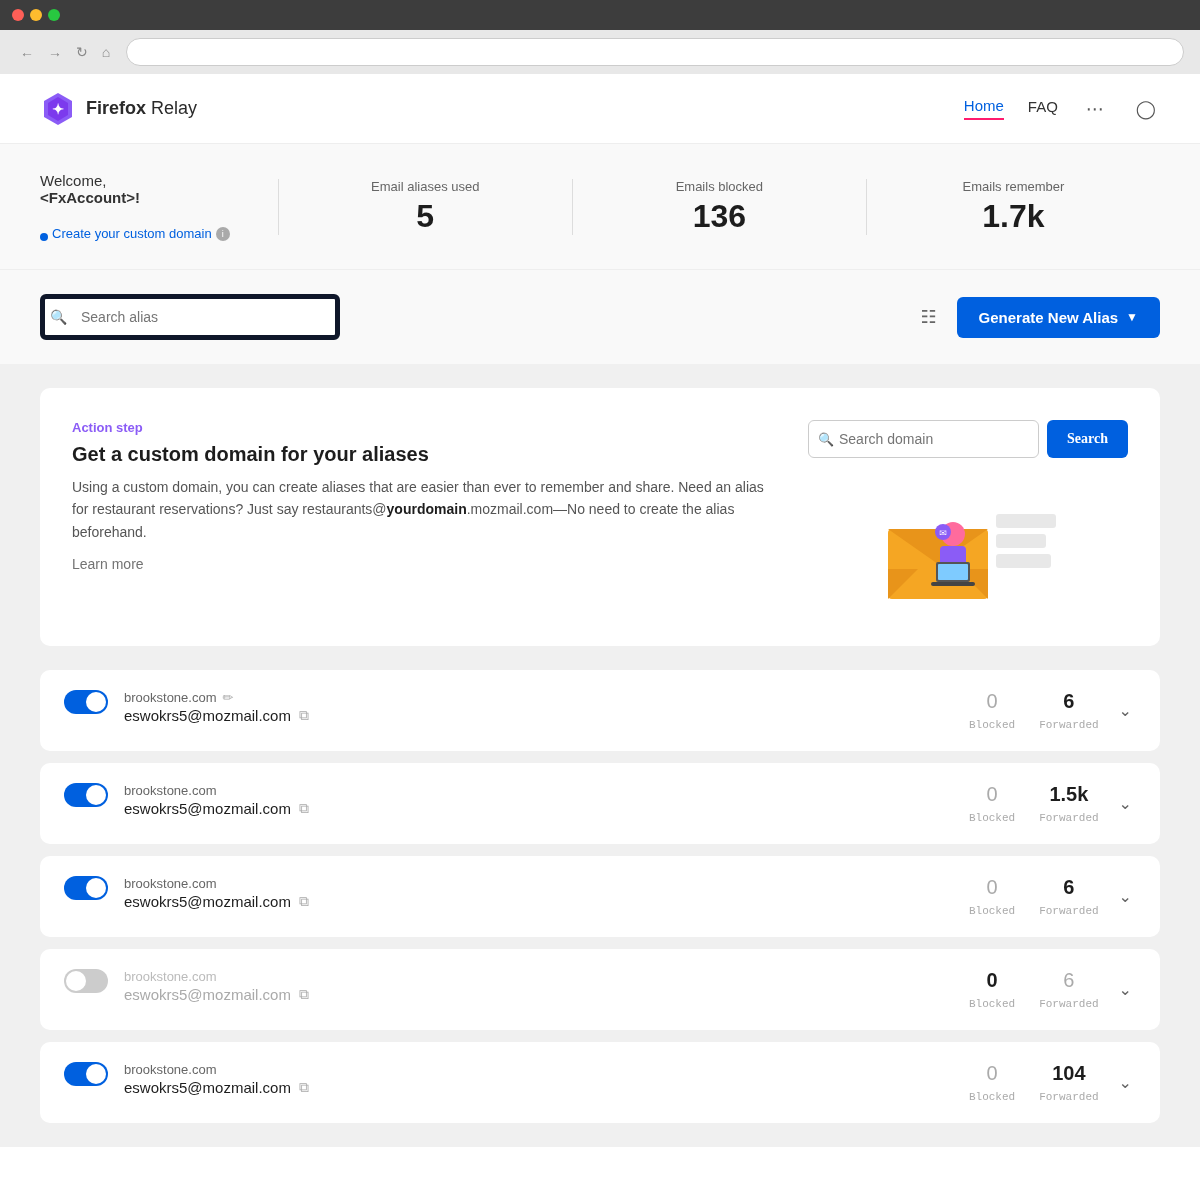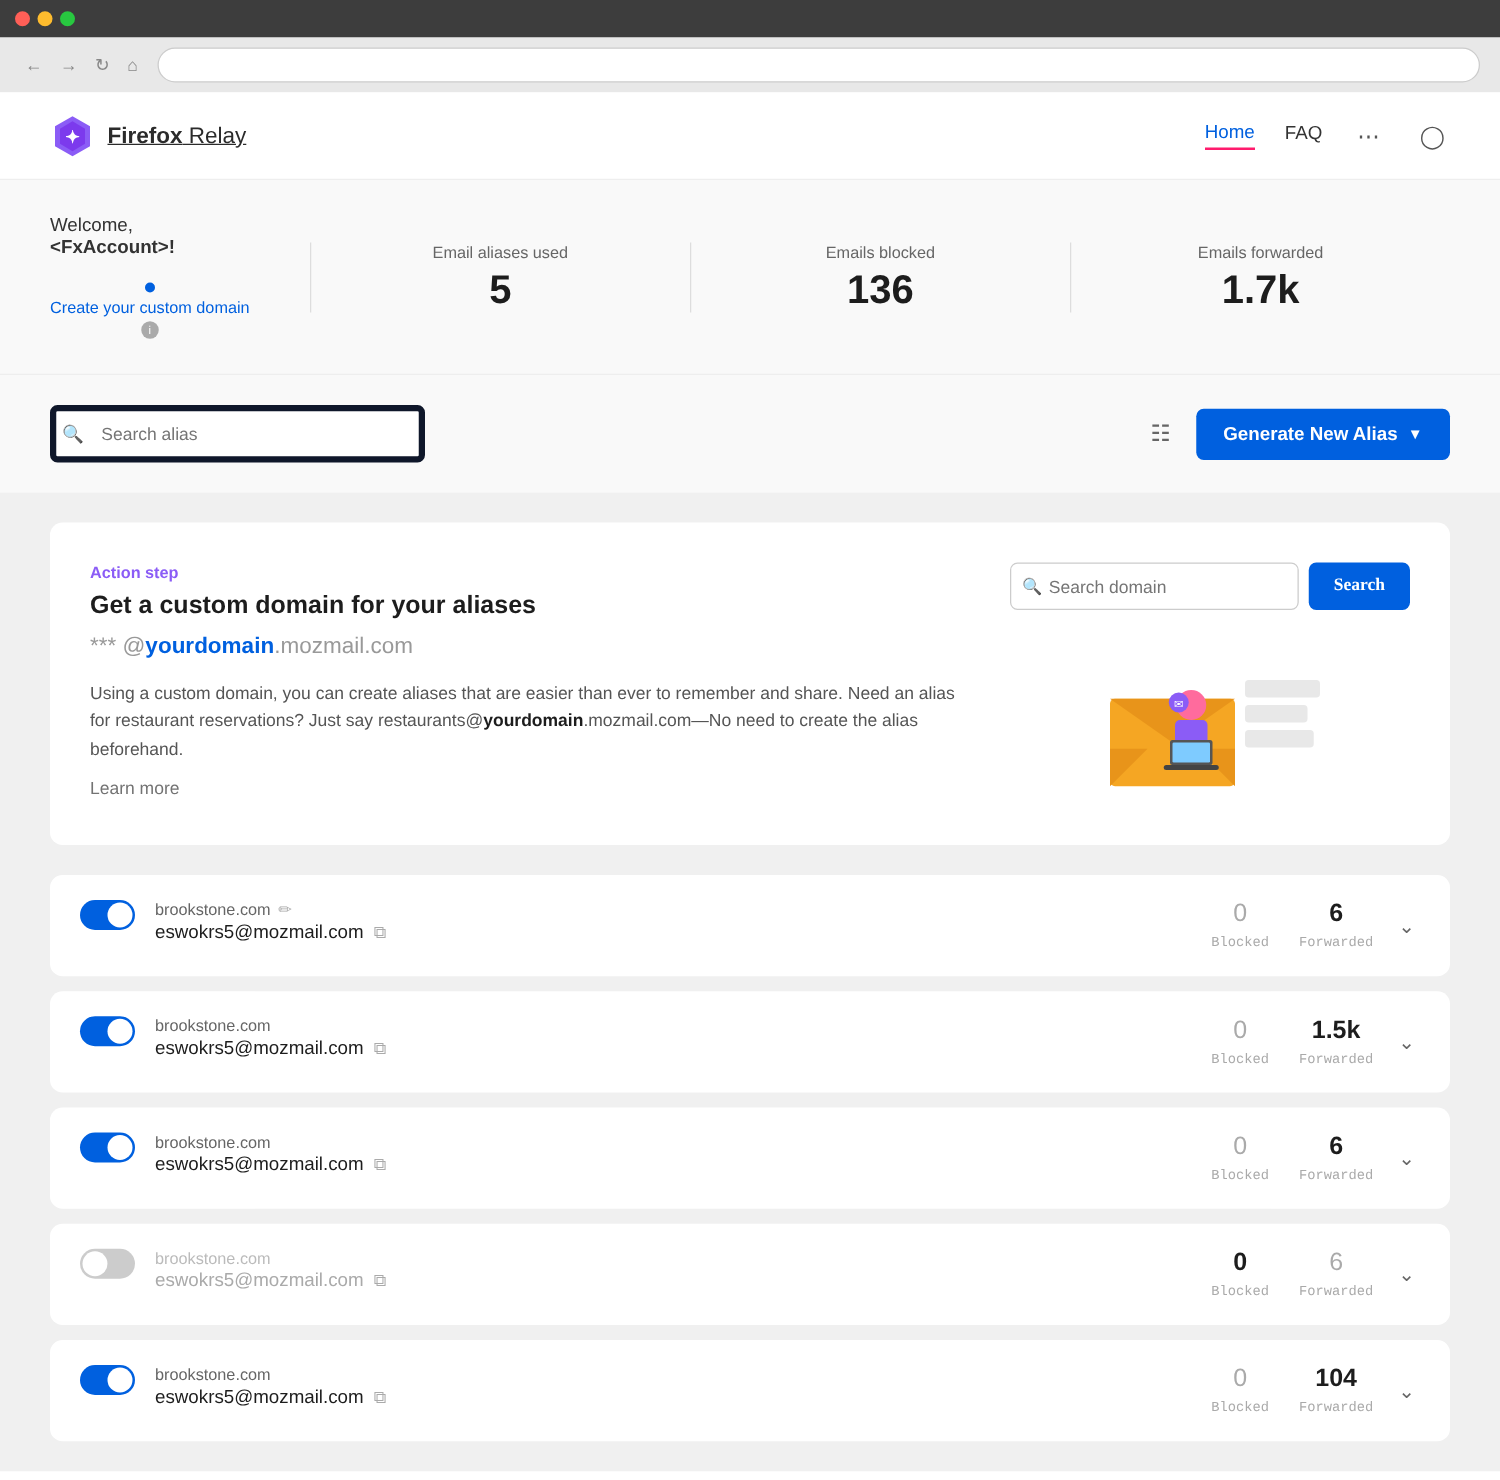--- a/index.html
+++ b/index.html
@@ -17,33 +17,33 @@
     .nav-btn { background: none; border: none; font-size: 14px; color: #888; cursor: pointer; padding: 4px; }
     .address-bar { flex: 1; height: 28px; background: white; border-radius: 14px; border: 1px solid #ccc; }
 
     
     .app { background: white; min-height: calc(1184px - 74px); }
 
     
     .app-header { background: white; padding: 0 40px; display: flex; align-items: center; justify-content: space-between; height: 70px; border-bottom: 1px solid #eee; }
     .logo { display: flex; align-items: center; gap: 10px; }
     .logo-icon { width: 36px; height: 36px; }
-    .logo-text { font-size: 18px; font-weight: 400; color: #2b2b2b; text-decoration: underline; }
+    .logo-text { font-size: 18px; font-weight: 400; color: #2b2b2b; }
     .logo-text strong { font-weight: 700; }
     .nav-right { display: flex; align-items: center; gap: 24px; }
     .nav-link { text-decoration: none; color: #333; font-size: 15px; font-weight: 500; padding-bottom: 4px; }
     .nav-link.active { color: #0060df; border-bottom: 2px solid #ff1b6d; }
     .nav-icon-btn { background: none; border: none; cursor: pointer; color: #555; font-size: 18px; padding: 4px; }
 
     
     .stats-section { background: #f9f9f9; padding: 28px 40px; display: flex; gap: 0; align-items: center; border-bottom: 1px solid #eee; }
     .welcome-block { flex: 0 0 auto; margin-right: 48px; }
     .welcome-text { font-size: 15px; color: #333; }
     .welcome-account { font-size: 15px; font-weight: 600; color: #333; }
-    .custom-domain-link { color: #0060df; font-size: 13px; text-decoration: none; display: flex; align-items: center; gap: 4px; margin-top: 20px; flex-direction: column; }
+    .custom-domain-link { color: #0060df; font-size: 13px; text-decoration: none; display: flex; align-items: flex-end; gap: 4px; margin-top: 20px; }
     .blue-dot { width: 8px; height: 8px; border-radius: 50%; background: #0060df; display: inline-block; }
     .info-icon { width: 14px; height: 14px; border-radius: 50%; background: #aaa; color: white; font-size: 9px; display: inline-flex; align-items: center; justify-content: center; cursor: pointer; }
     .stat-block { flex: 1; text-align: center; border-left: 1px solid #ddd; padding: 0 40px; }
     .stat-label { font-size: 13px; color: #666; margin-bottom: 4px; }
     .stat-value { font-size: 32px; font-weight: 700; color: #1d1d1d; }
 
     
     .search-bar { padding: 24px 40px; display: flex; align-items: center; gap: 12px; background: #f9f9f9; }
     .search-input-wrap { position: relative; flex: 0 0 300px; }
     .search-input-wrap input { width: 100%; padding: 10px 10px 10px 36px; border: 5px solid #0f172a; border-radius: 6px; font-size: 14px; background: white; outline: none; }
@@ -149,21 +149,21 @@
     </div>
     <div class="stat-block">
       <div class="stat-label">Email aliases used</div>
       <div class="stat-value">5</div>
     </div>
     <div class="stat-block">
       <div class="stat-label">Emails blocked</div>
       <div class="stat-value">136</div>
     </div>
     <div class="stat-block">
-      <div class="stat-label">Emails forwarded</div>
+      <div class="stat-label">Emails remember</div>
       <div class="stat-value">1.7k</div>
     </div>
   </div>
 
   <div class="search-bar">
     <div class="search-input-wrap">
       <span class="search-icon">🔍</span>
       <input type="text" placeholder="Search alias" style="">
     </div>
     <div class="spacer"></div>
@@ -173,23 +173,20 @@
       <span class="chevron">▼</span>
     </button>
   </div>
 
   <div class="main-content">
 
     <div class="action-card">
       <div class="action-card-left">
         <div class="action-step-label">Action step</div>
         <div class="action-card-title">Get a custom domain for your aliases</div>
-        <div class="domain-preview">
-          <span>*** @</span><span class="yourdomain" style="color:#0060df;font-weight:600;">yourdomain</span><span>.mozmail.com</span>
-        </div>
         <div class="action-card-desc">
           <span>Using a custom domain, you can create aliases that are easier than ever to remember and share. Need an alias for restaurant reservations? Just say restaurants@</span><strong>yourdomain</strong><span>.mozmail.com—No need to create the alias beforehand.</span>
         </div>
         <a href="#" class="learn-more">Learn more</a>
       </div>
       <div class="action-card-right">
         <div class="domain-search-wrap">
           <div class="domain-search-container">
             <span class="domain-search-icon">🔍</span>
             <input type="text" class="domain-search-input-field" placeholder="Search domain" style="">

